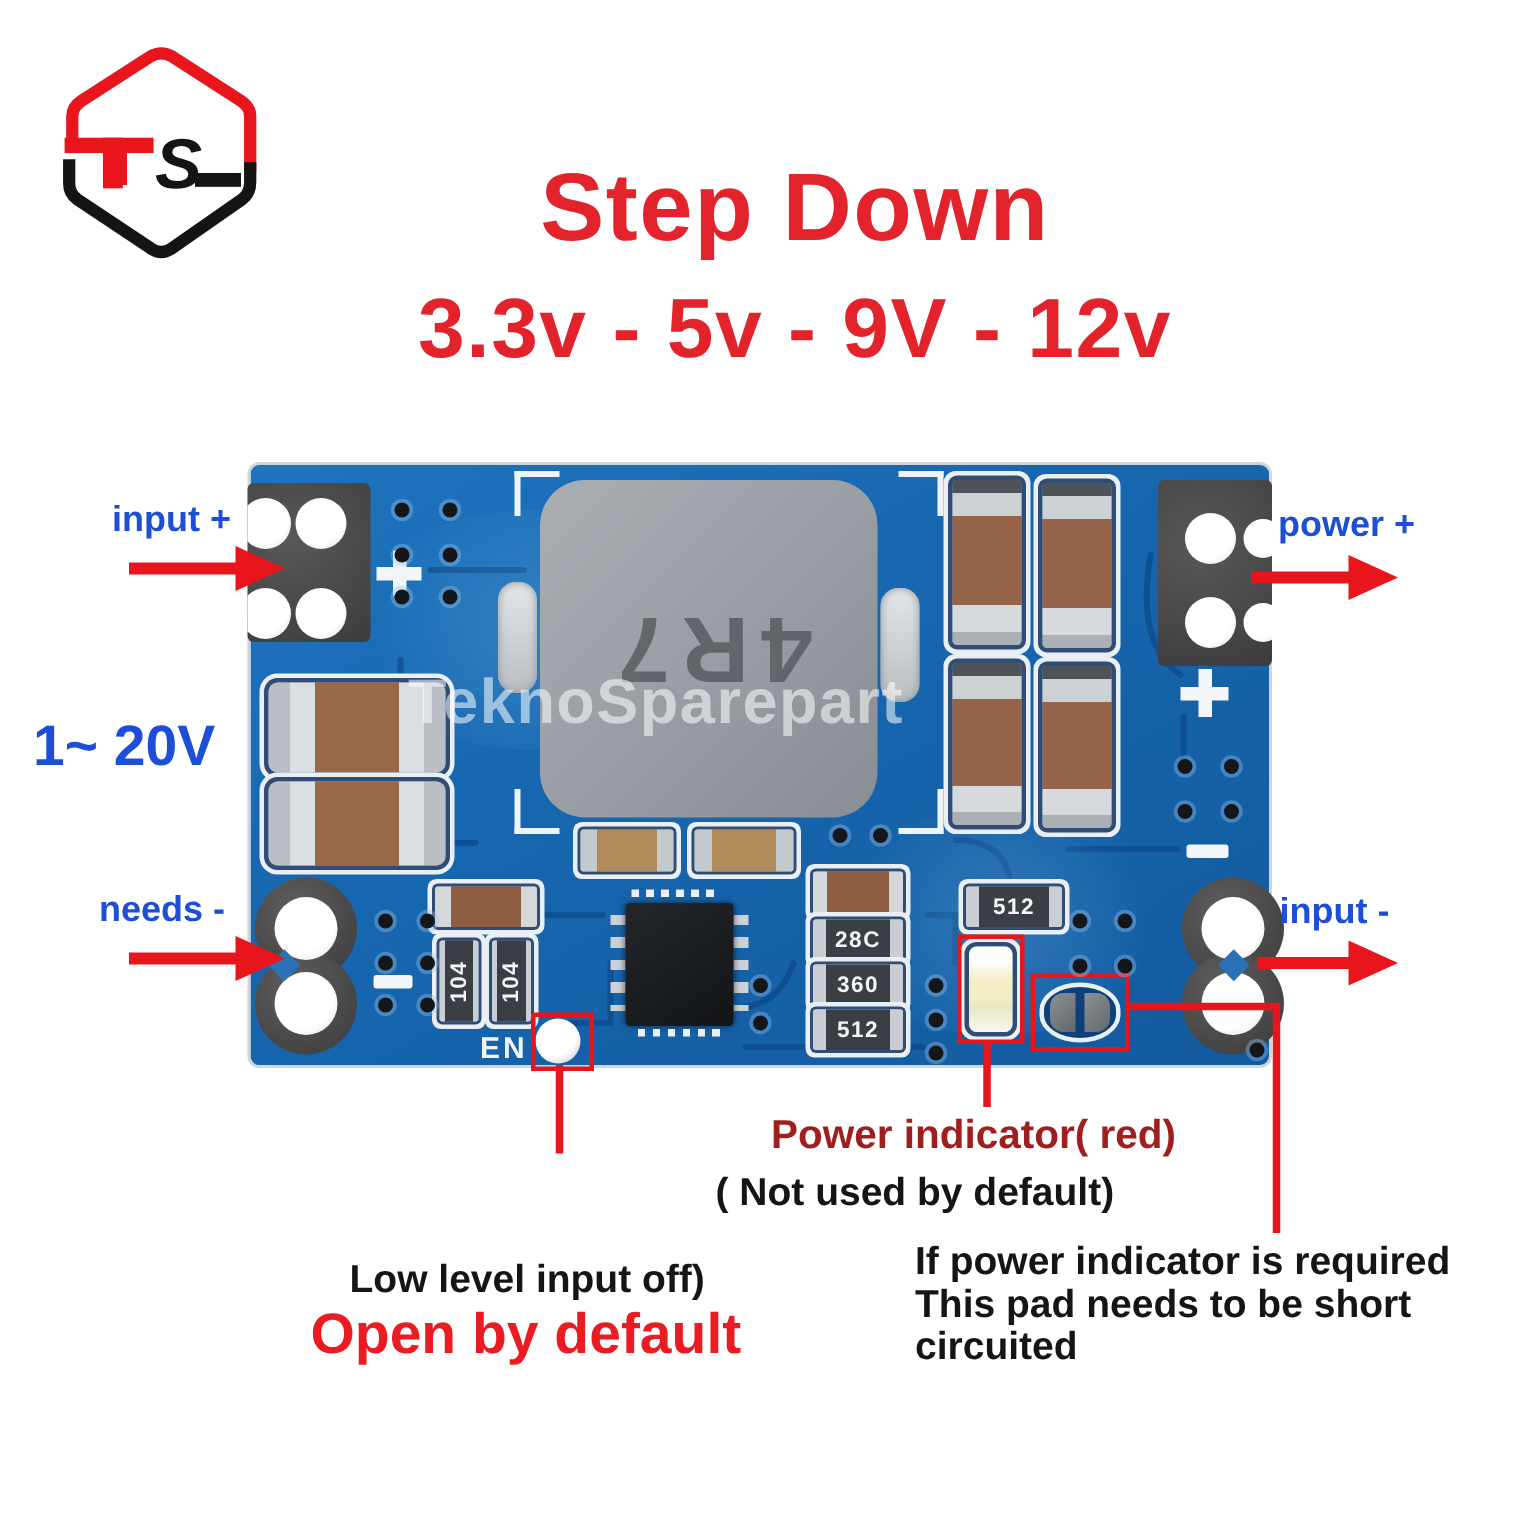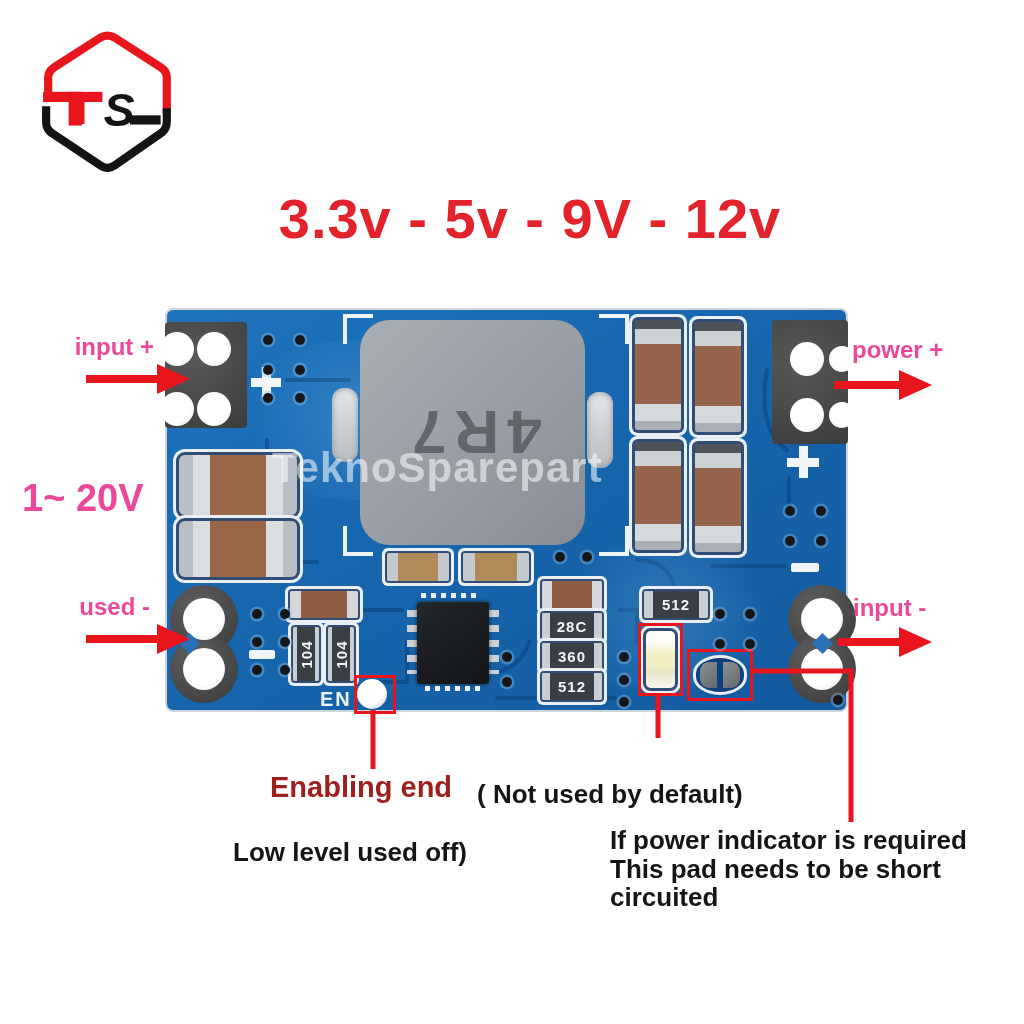--- a/index.html
+++ b/index.html
@@ -1,21 +1,21 @@
 <!DOCTYPE html>
 <html><head>
 <meta charset="utf-8">
 <style>
   html,body{margin:0;padding:0;background:#fff;}
   .canvas{position:relative;width:1024px;height:1024px;background:#ffffff;overflow:hidden;
           font-family:"Liberation Sans", sans-serif;}
   .abs{position:absolute;}
   .title1{left:165px;top:101px;width:730px;text-align:center;font-size:64px;font-weight:bold;color:#e3232b;letter-spacing:1px;}
   .title2{left:165px;top:186px;width:730px;text-align:center;font-size:56px;font-weight:bold;color:#e3232b;letter-spacing:1px;}
-  .lbl-red{color:#ec4899;font-weight:bold;font-size:24px;white-space:nowrap;}
+  .lbl-red{color:#1d4ed8;font-weight:bold;font-size:24px;white-space:nowrap;}
   .maroon{color:#9e1f1e;font-weight:bold;white-space:nowrap;}
   .blk{color:#151515;font-weight:bold;white-space:nowrap;}
   .bright{color:#ea1c21;font-weight:bold;white-space:nowrap;}
   
   .board{left:165px;top:308px;width:683px;height:404px;border-radius:8px;
          background:linear-gradient(150deg,#1e74bd 0%,#1767b0 40%,#135a9e 100%);
          border:2px solid #cfd6da;box-sizing:border-box;}
   .sheen{border-radius:50%;background:radial-gradient(circle,rgba(120,185,235,.28),rgba(120,185,235,0) 70%);}
   .pad-dark{background:radial-gradient(circle at 35% 35%,#585858,#3c3c3c);overflow:hidden;border-radius:4px;}
   .hole{position:absolute;border-radius:50%;background:radial-gradient(circle at 40% 35%,#ffffff 62%,#d7dbde);}
@@ -67,20 +67,21 @@
   <svg class="abs" style="left:40px;top:26px;" width="136" height="148" viewBox="0 0 133 144">
     <path d="M 8 66 L 8 50 Q 8 44 14 40 L 59 11 Q 66 7 73 11 L 118 40 Q 124 44 124 50 L 124 86" fill="none" stroke="#e8151d" stroke-width="8"></path>
     <path d="M 6 78 L 6 94 Q 6 100 11 104 L 59 136 Q 66 141 73 136 L 119 104 Q 124 100 124 93 L 124 80" fill="none" stroke="#141414" stroke-width="8"></path>
     <rect x="3" y="64" width="58" height="10" fill="#e8151d"></rect>
     <rect x="28" y="64" width="13" height="33" fill="#e8151d"></rect>
     <rect x="88" y="87" width="30" height="9" fill="#141414"></rect>
     <text x="27" y="95" font-family="Liberation Sans, sans-serif" font-size="44" font-weight="bold" fill="#e8151d">T</text>
     <text x="62" y="97" font-family="Liberation Sans, sans-serif" font-size="46" font-weight="bold" font-style="italic" fill="#141414">S</text>
   </svg>
 
+  <div class="abs title1">Step Down</div>
   <div class="abs title2">3.3v - 5v - 9V - 12v</div>
 
   <div class="abs board">
 
     <svg class="abs" style="left:0;top:0;" width="683" height="404" viewBox="0 0 683 404">
       <g fill="none" stroke="#0e4e90" stroke-width="4" stroke-linecap="round" opacity="0.9">
         <path d="M 120 70 H 182"></path>
         <path d="M 100 130 V 268"></path>
         <path d="M 140 300 H 235"></path>
         <path d="M 330 388 H 448"></path>
@@ -219,21 +220,21 @@
     <div class="via" style="left:548px;top:299px;"></div>
     <div class="via" style="left:578px;top:299px;"></div>
     <div class="via" style="left:548px;top:329px;"></div>
     <div class="via" style="left:578px;top:329px;"></div>
     <div class="via" style="left:666px;top:385px;"></div>
 
     <div class="abs wmark" style="left:105px;top:134px;">TeknoSparepart</div>
   </div>
 
   <div class="abs lbl-red" style="left:38px;top:333px;width:116px;text-align:right;">input +</div>
-  <div class="abs lbl-red" style="left:38px;top:593px;width:112px;text-align:right;">used -</div>
+  <div class="abs lbl-red" style="left:38px;top:593px;width:112px;text-align:right;">needs -</div>
   <div class="abs lbl-red" style="left:852px;top:336px;">power +</div>
   <div class="abs lbl-red" style="left:853px;top:594px;">input -</div>
   <div class="abs lbl-red" style="left:22px;top:477px;font-size:38px;">1~ 20V</div>
 
   <svg class="abs" style="left:0;top:0;pointer-events:none;" width="1024" height="1024" viewBox="0 0 1024 1024">
     <g>
       <line x1="86" y1="379" x2="160" y2="379" stroke="#e8151d" stroke-width="8"></line>
       <polygon points="157,364 190,379 157,394" fill="#e8151d"></polygon>
     </g>
     <g>
@@ -246,23 +247,24 @@
     </g>
     <g>
       <line x1="838" y1="642" x2="902" y2="642" stroke="#e8151d" stroke-width="8"></line>
       <polygon points="899,627 932,642 899,657" fill="#e8151d"></polygon>
     </g>
     <line x1="373" y1="710" x2="373" y2="769" stroke="#e8151d" stroke-width="5"></line>
     <line x1="658" y1="694" x2="658" y2="738" stroke="#e8151d" stroke-width="5"></line>
     <polyline points="752,671 851,671 851,822" fill="none" stroke="#e8151d" stroke-width="5"></polyline>
   </svg>
 
-  <div class="abs maroon" style="left:270px;top:771px;font-size:29px;">Enabling end</div>
-  <div class="abs blk" style="left:233px;top:837px;font-size:26px;">Low level used off)</div>
-
+  <div class="abs blk" style="left:233px;top:837px;font-size:26px;">Low level input off)</div>
+  <div class="abs bright" style="left:207px;top:869px;font-size:38px;">Open by default</div>
+
+  <div class="abs maroon" style="left:514px;top:741px;font-size:27px;">Power indicator( red)</div>
   <div class="abs" style="left:610px;top:826px;line-height:28.5px;">
     <div class="blk" style="font-size:26px;">If power indicator is required</div>
     <div class="blk" style="font-size:26px;">This pad needs to be short</div>
     <div class="blk" style="font-size:26px;">circuited</div>
   </div>
 
   <div class="abs blk" style="left:477px;top:779px;font-size:26px;">( Not used by default)</div>
 
 </div>
 

